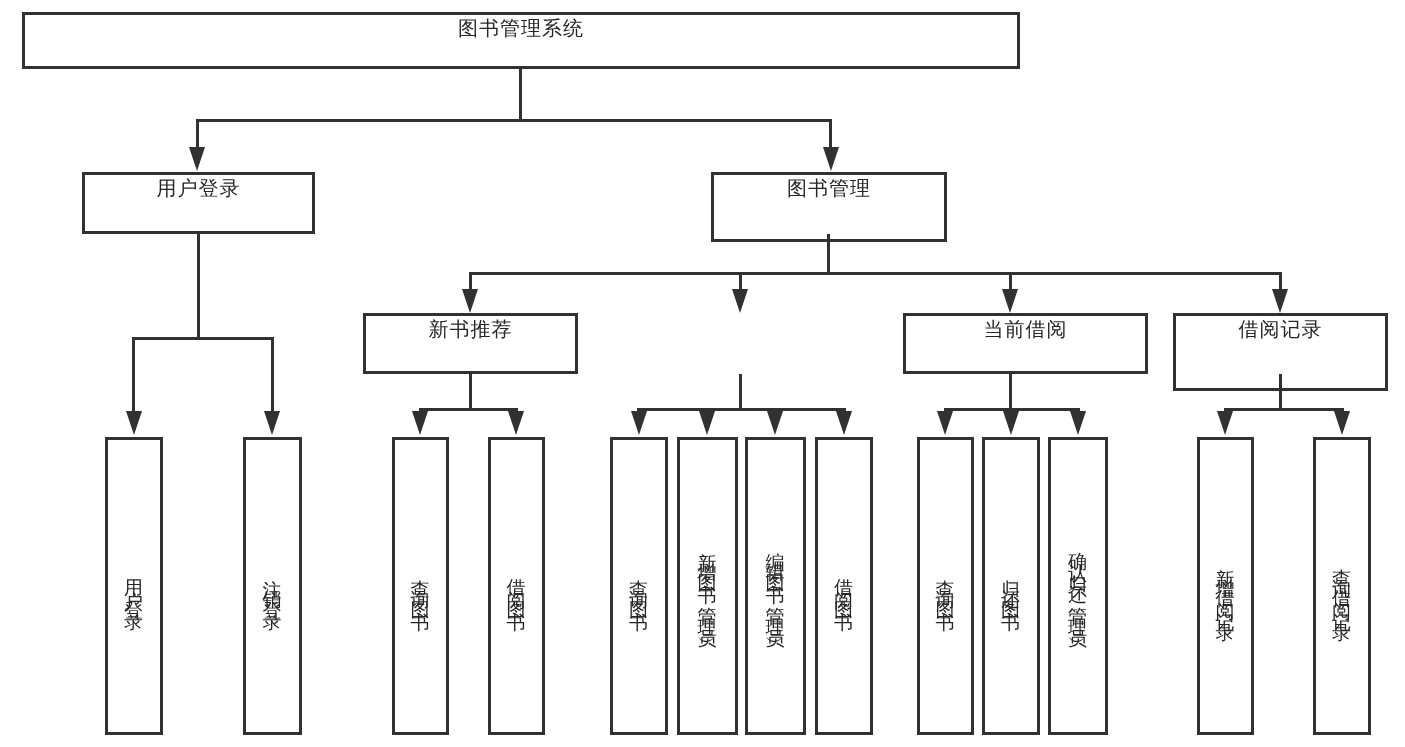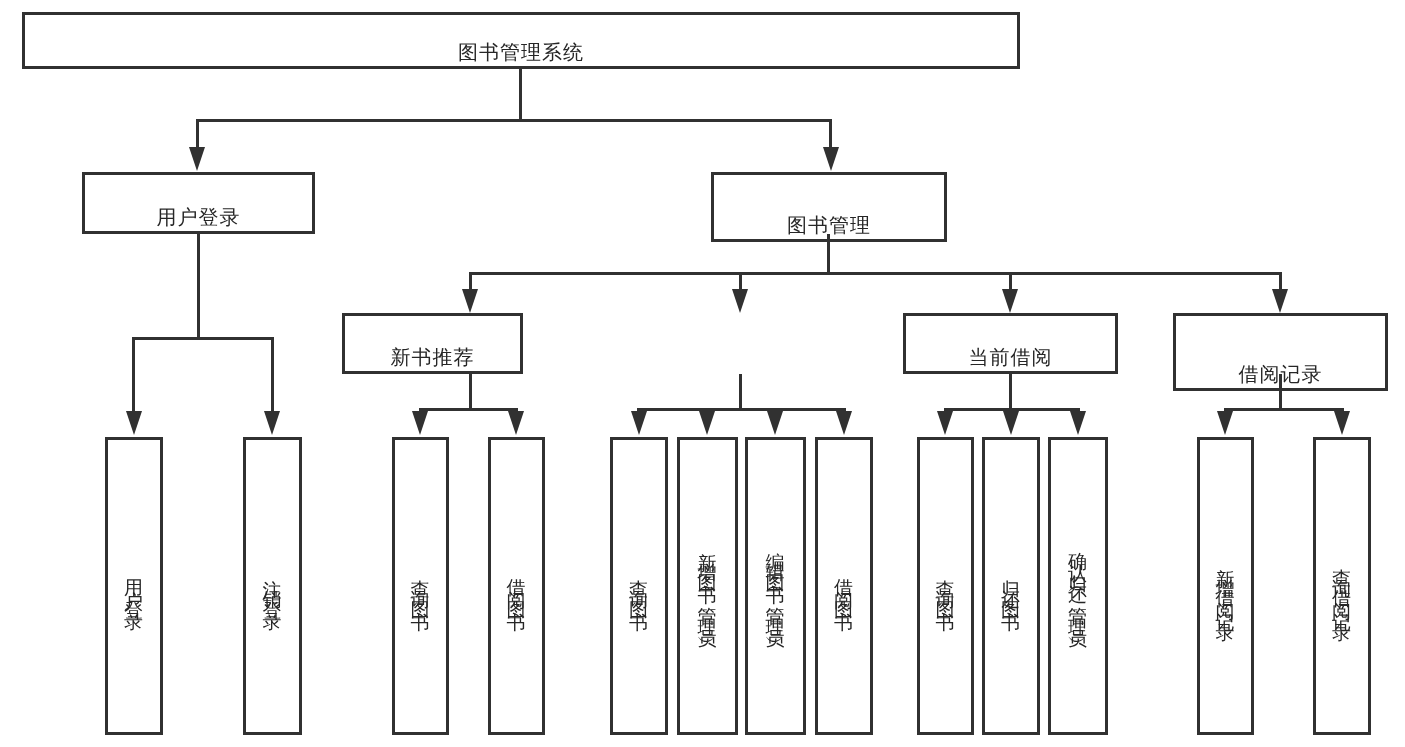--- a/index.html
+++ b/index.html
@@ -2,21 +2,21 @@
 <html><head>
 <meta charset="utf-8">
 <style>
   html,body{margin:0;padding:0;background:#ffffff;}
   .stage{
     position:relative;width:1405px;height:747px;background:#ffffff;
     font-family:"Liberation Sans",sans-serif;overflow:hidden;
   }
   .hbox{
     position:absolute;box-sizing:border-box;border:3px solid #313131;background:#ffffff;
-    display:flex;align-items:flex-end;justify-content:center;
+    display:flex;align-items:flex-start;justify-content:center;
     font-size:20px;color:#262626;letter-spacing:1px;white-space:nowrap;
   }
   .vbox{
     position:absolute;box-sizing:border-box;border:3px solid #313131;background:#ffffff;
     display:flex;align-items:center;justify-content:center;
     writing-mode:vertical-rl;
     font-size:19px;color:#262626;letter-spacing:11px;line-height:1;
   }
   .vl{position:absolute;width:3px;background:#313131;}
   .hl{position:absolute;height:3px;background:#313131;}
@@ -64,24 +64,24 @@
   <div class="hl" style="left:469px;top:272px;width:813px"></div>
   <div class="vl" style="left:469px;top:272px;height:20px"></div>
   <div class="arrow" style="left:462px;top:289px"></div>
   <div class="vl" style="left:739px;top:272px;height:20px"></div>
   <div class="arrow" style="left:732px;top:289px"></div>
   <div class="vl" style="left:1009px;top:272px;height:20px"></div>
   <div class="arrow" style="left:1002px;top:289px"></div>
   <div class="vl" style="left:1279px;top:272px;height:20px"></div>
   <div class="arrow" style="left:1272px;top:289px"></div>
 
-  <div class="hbox" style="left:342px;top:313px;width:181px;height:61px">
+  <div class="hbox" style="left:363px;top:313px;width:215px;height:61px">
     <span>新书推荐</span>
   </div>
-  <div class="hbox" style="left:903px;top:313px;width:215px;height:61px">
+  <div class="hbox" style="left:903px;top:313px;width:245px;height:61px">
     <span>当前借阅</span>
   </div>
   <div class="hbox" style="left:1173px;top:313px;width:215px;height:78px">
     <span>借阅记录</span>
   </div>
 
   <div class="vl" style="left:469px;top:374px;height:36px"></div>
   <div class="hl" style="left:419px;top:408px;width:99px"></div>
   <div class="arrow" style="left:412px;top:411px"></div>
   <div class="arrow" style="left:508px;top:411px"></div>

